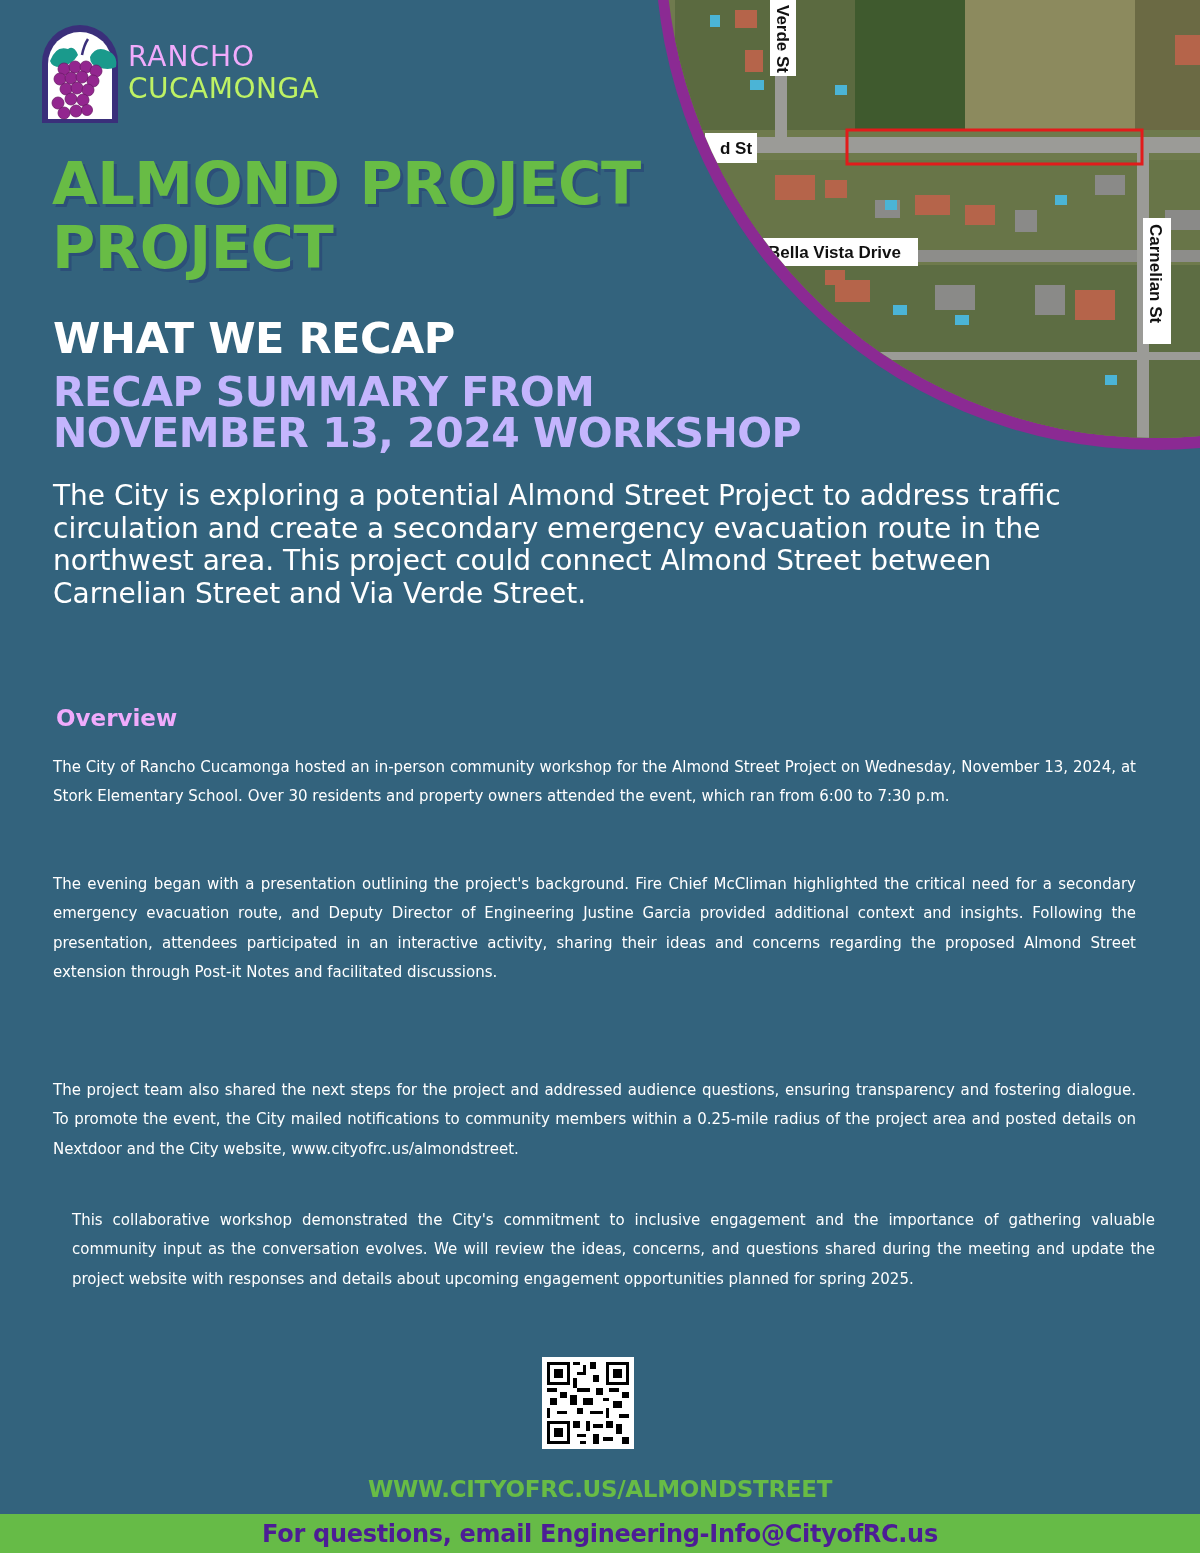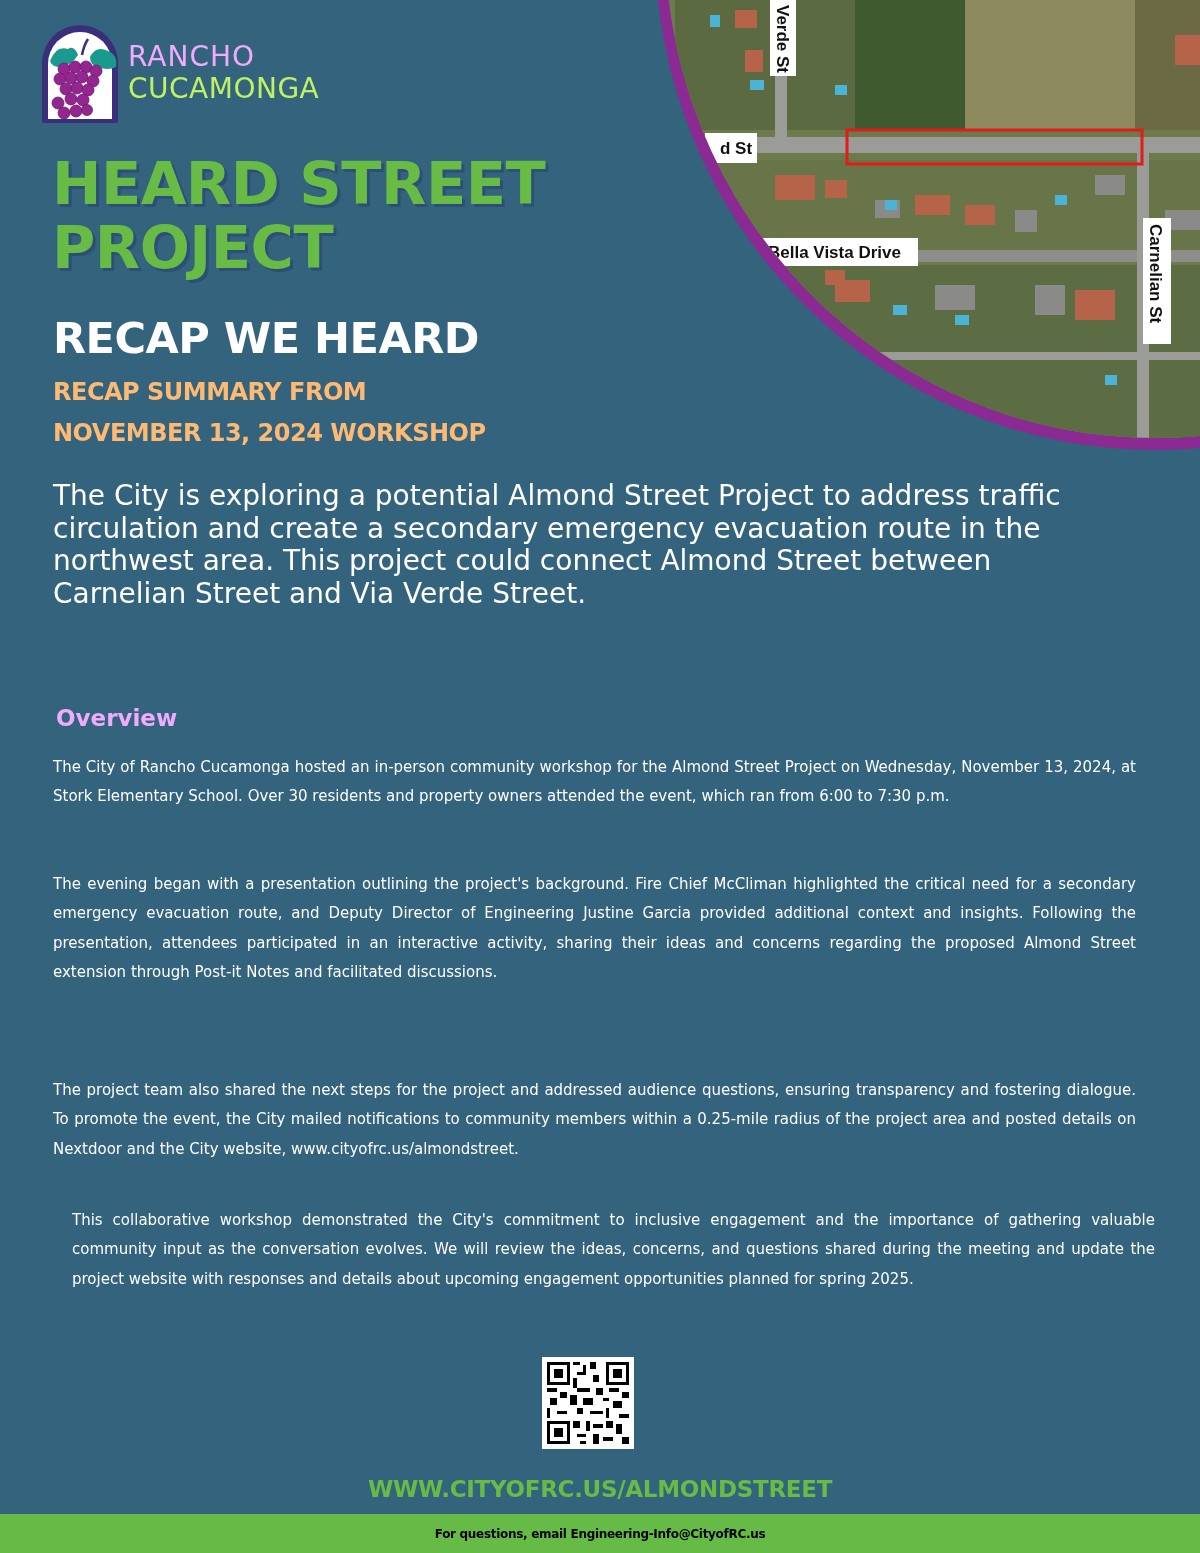--- a/index.html
+++ b/index.html
@@ -43,21 +43,21 @@
     letter-spacing: -0.5px;
   }
   .subtitle-white {
     position: absolute; left: 53px; top: 313px;
     font-family: "DejaVu Sans", sans-serif; font-weight: bold;
     font-size: 43px; color: #fff; letter-spacing: -0.5px;
   }
   .subtitle-green {
     position: absolute; left: 53px; top: 372px;
     font-family: "DejaVu Sans", sans-serif; font-weight: bold;
-    font-size: 24px; line-height: 41px; color: #fdba74; letter-spacing: -0.5px;
+    font-size: 41px; line-height: 41px; color: #c4b5fd; letter-spacing: -0.5px;
   }
 
   .intro {
     position: absolute; left: 53px; top: 480px; width: 1060px;
     font-family: "DejaVu Sans", sans-serif;
     font-size: 28px; line-height: 32.5px; color: #fff;
   }
 
   .overview-heading {
     position: absolute; left: 56px; top: 705px;
@@ -86,21 +86,21 @@
     font-family: "DejaVu Sans", sans-serif; font-weight: bold;
     font-size: 23px; color: #68bc45; letter-spacing: -0.3px;
   }
   .footer-bar {
     position: absolute; left: 0; top: 1514px; width: 1200px; height: 39px;
     background: #66bb47;
     display: flex; align-items: center; justify-content: center;
   }
   .footer-text {
     font-family: "DejaVu Sans", sans-serif; font-weight: bold;
-    font-size: 12px; color: #000000; letter-spacing: -0.3px;
+    font-size: 24px; color: #4c1d95; letter-spacing: -0.3px;
   }
 </style>
 </head>
 <body>
 
 <div class="page">
 
   <div class="logo">
     <svg class="logo-mark" viewBox="0 0 84 100">
       <path d="M4 100 V40 A38 38 0 0 1 80 40 V100 Z" fill="#3a2f7a"></path>
@@ -199,24 +199,24 @@
         </g>
         <g>
           <rect x="468" y="218" width="28" height="126" fill="#fff"></rect>
           <text x="475" y="224" transform="rotate(90 475 224)" font-family="Liberation Sans, sans-serif" font-weight="bold" font-size="17" fill="#111">Carnelian St</text>
         </g>
       </svg>
     </div>
   </div>
 
   <div class="title">
-    <div>HEARD STREET</div>
+    <div>ALMOND PROJECT</div>
     <div>PROJECT</div>
   </div>
-  <div class="subtitle-white">RECAP WE HEARD</div>
+  <div class="subtitle-white">WHAT WE RECAP</div>
   <div class="subtitle-green">
     <div>RECAP SUMMARY FROM</div>
     <div>NOVEMBER 13, 2024 WORKSHOP</div>
   </div>
 
   <p class="intro">The City is exploring a potential Almond Street Project to address traffic circulation and create a secondary emergency evacuation route in the northwest area. This project could connect Almond Street between Carnelian Street and Via Verde Street.</p>
 
   <div class="overview-heading">Overview</div>
 
   <p class="body-para p1">The City of Rancho Cucamonga hosted an in-person community workshop for the Almond Street Project on Wednesday, November 13, 2024, at Stork Elementary School. Over 30 residents and property owners attended the event, which ran from 6:00 to 7:30 p.m.</p>

